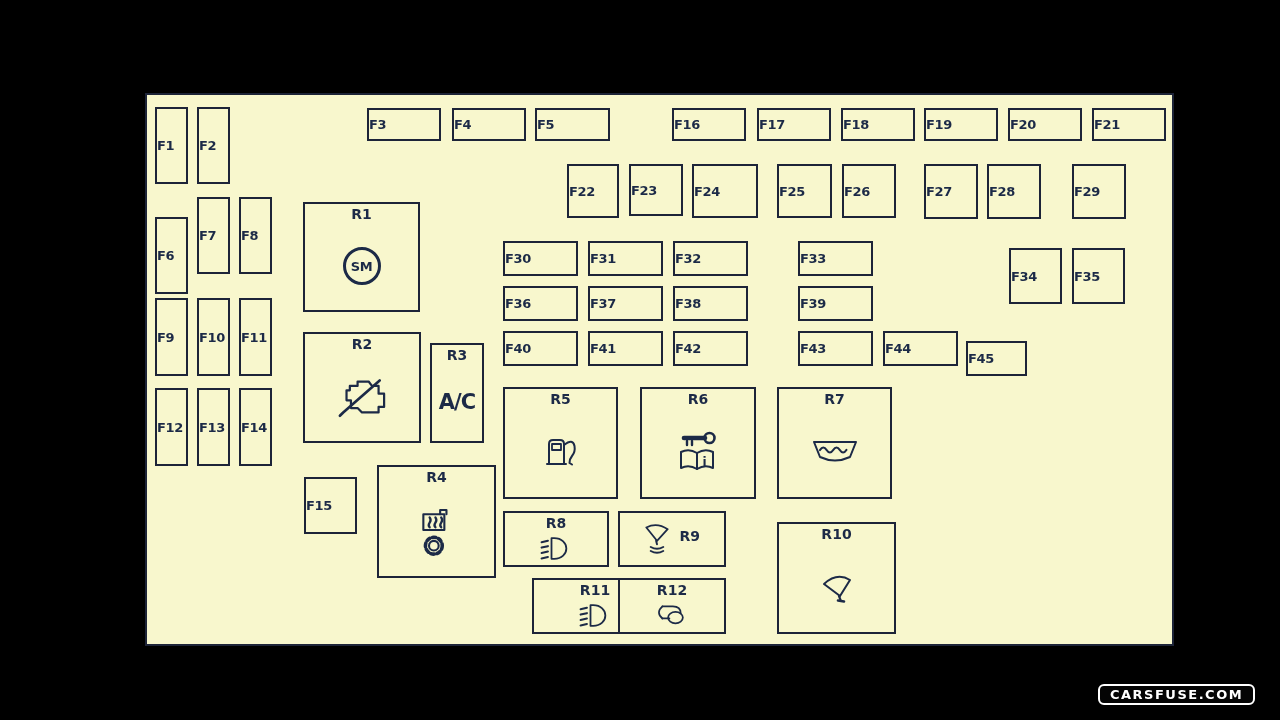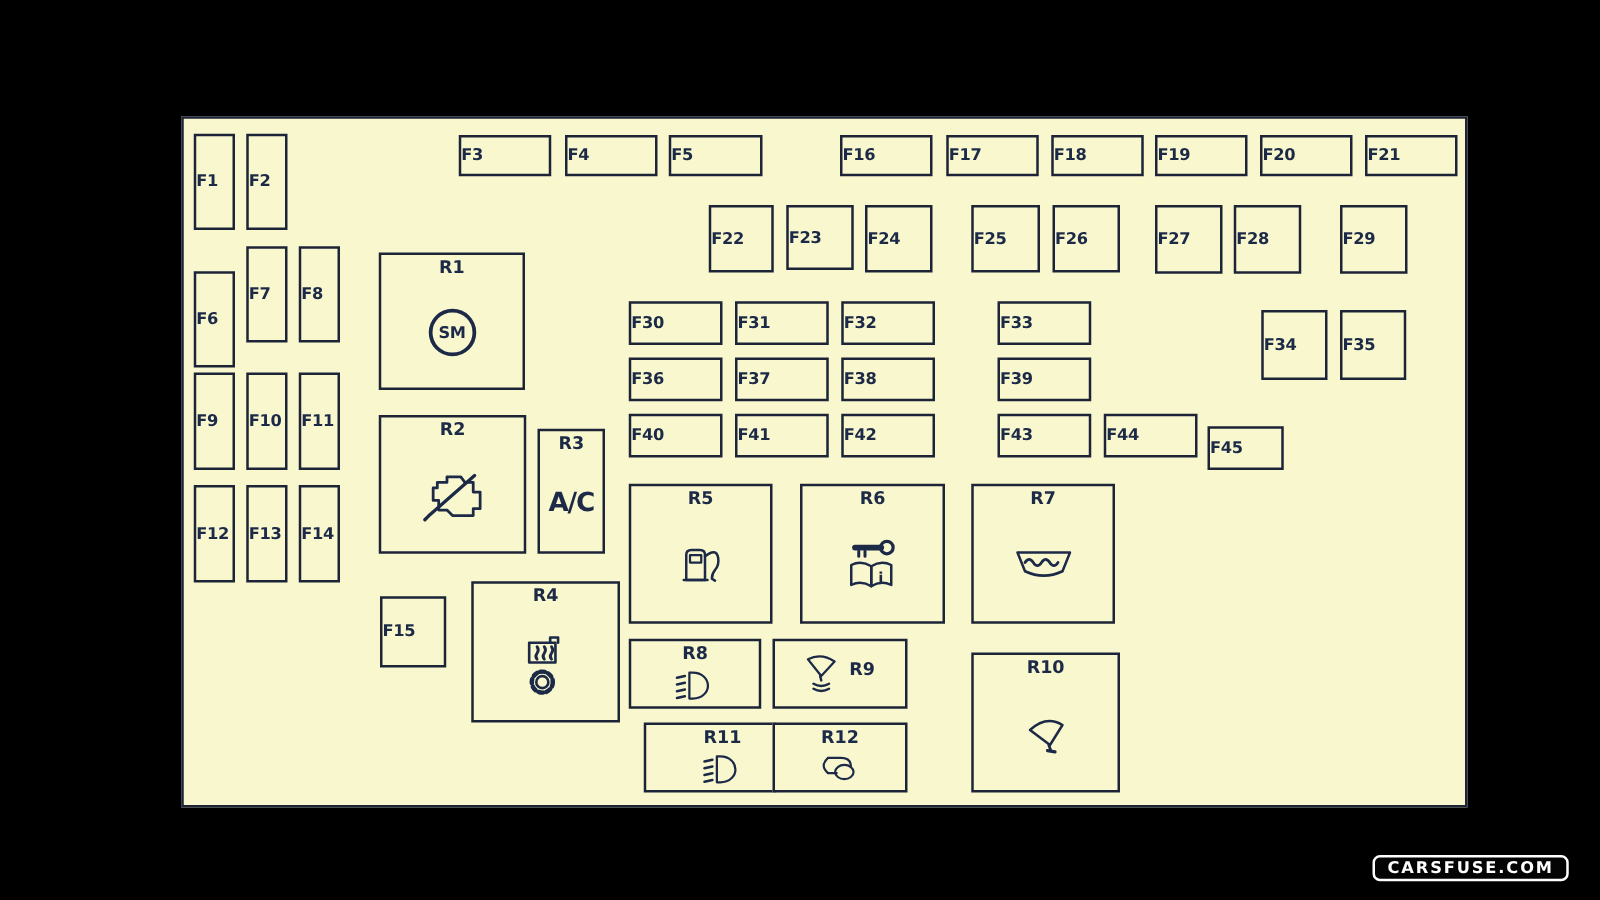--- a/index.html
+++ b/index.html
@@ -101,21 +101,21 @@
       </div>
       <div class="box fuse" style="left: 1092px; top: 108px; width: 74px; height: 33px;">
         <span class="lbl">F21</span>
       </div>
       <div class="box fuse" style="left: 567px; top: 164px; width: 52px; height: 54px;">
         <span class="lbl">F22</span>
       </div>
       <div class="box fuse" style="left: 629px; top: 164px; width: 54px; height: 52px;">
         <span class="lbl">F23</span>
       </div>
-      <div class="box fuse" style="left: 692px; top: 164px; width: 54px; height: 54px;">
+      <div class="box fuse" style="left: 692px; top: 164px; width: 66px; height: 54px;">
         <span class="lbl">F24</span>
       </div>
       <div class="box fuse" style="left: 777px; top: 164px; width: 55px; height: 54px;">
         <span class="lbl">F25</span>
       </div>
       <div class="box fuse" style="left: 842px; top: 164px; width: 54px; height: 54px;">
         <span class="lbl">F26</span>
       </div>
       <div class="box fuse" style="left: 924px; top: 164px; width: 54px; height: 55px;">
         <span class="lbl">F27</span>
@@ -264,21 +264,21 @@
       <div class="box relay" style="left: 777px; top: 522px; width: 119px; height: 112px;">
         <span class="lbl">R10</span>
         <span class="icon">
           <svg width="40" height="34" viewBox="0 0 40 34">
             <path d="M7,14 q13,-12 26,-4 l-10,16 z"></path>
             <path d="M22,26 l1.5,4" stroke-width="2.2"></path>
             <path d="M21,30.5 l6,1" stroke-width="2.6"></path>
           </svg>
         </span>
       </div>
-      <div class="box relay" style="left: 515px; top: 578px; width: 106px; height: 56px; padding-left: 20px;">
+      <div class="box relay" style="left: 532px; top: 578px; width: 106px; height: 56px; padding-left: 20px;">
         <span class="lbl">R11</span>
         <span class="icon">
           <svg width="36" height="27" viewBox="0 0 38 30">
             <path d="M14,3.5 h3 c8.5,0 13.5,5.8 13.5,11.5 c0,5.7 -5,11.5 -13.5,11.5 h-3 z"></path>
             <path d="M3,8 l7,-1.6 M3,14 l7,-1.6 M3,20 l7,-1.6 M3,26 l7,-1.6" stroke-width="2.3"></path>
           </svg>
         </span>
       </div>
       <div class="box relay" style="left: 618px; top: 578px; width: 108px; height: 56px;">
         <span class="lbl">R12</span>

